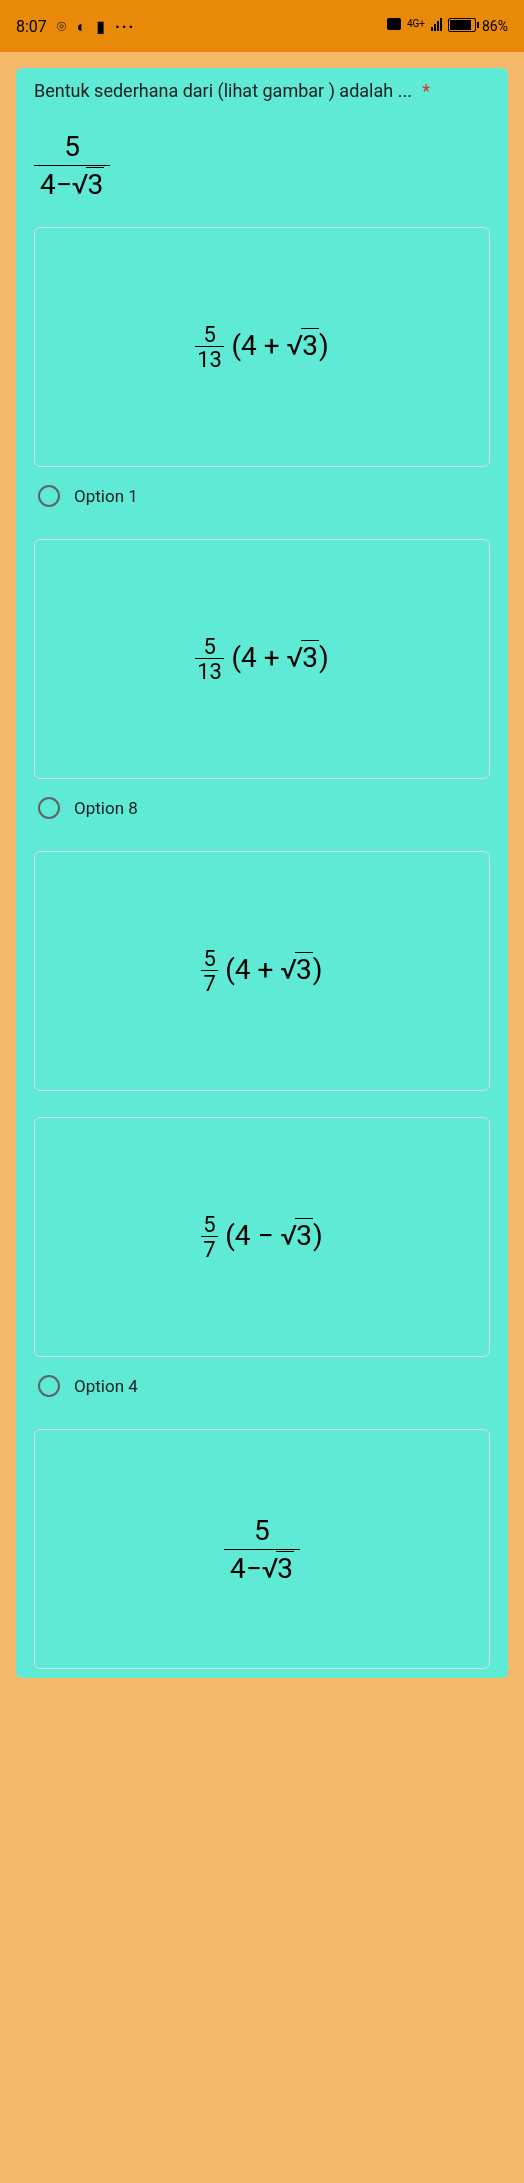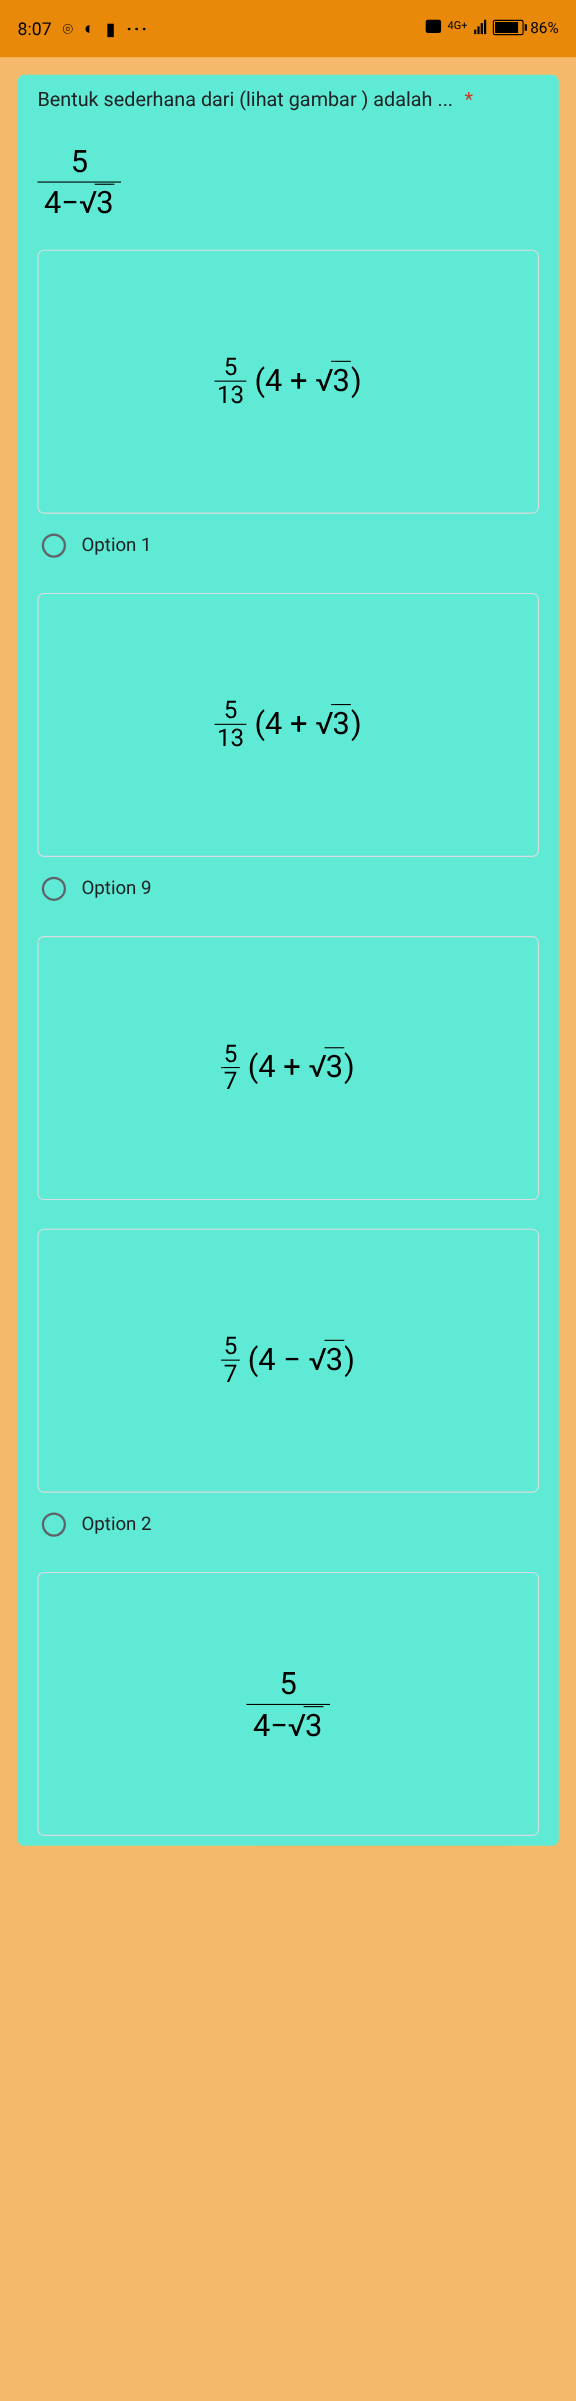--- a/index.html
+++ b/index.html
@@ -91,21 +91,21 @@
 
   <div class="opt-block">
     <div class="opt-img">
       <span>
         <span class="sfrac"><span class="n">5</span><span class="d">13</span></span>
         <span class="big"><span>(4 </span><span>+</span> <span class="sqrt"><span class="rad">3</span></span><span>)</span></span>
       </span>
     </div>
     <div class="opt-row">
       <span class="radio"></span>
-      <span class="opt-label">Option 9</span>
+      <span class="opt-label">Option 8</span>
     </div>
   </div>
 
   <div class="opt-block">
     <div class="opt-img">
       <span>
         <span class="sfrac"><span class="n">5</span><span class="d">7</span></span>
         <span class="big"><span>(4 </span><span>+</span> <span class="sqrt"><span class="rad">3</span></span><span>)</span></span>
       </span>
     </div>
@@ -113,21 +113,21 @@
 
   <div class="opt-block">
     <div class="opt-img">
       <span>
         <span class="sfrac"><span class="n">5</span><span class="d">7</span></span>
         <span class="big"><span>(4 </span><span>−</span> <span class="sqrt"><span class="rad">3</span></span><span>)</span></span>
       </span>
     </div>
     <div class="opt-row">
       <span class="radio"></span>
-      <span class="opt-label">Option 2</span>
+      <span class="opt-label">Option 4</span>
     </div>
   </div>
 
   <div class="opt-block">
     <div class="opt-img">
       <span class="frac" style="font-size:28px">
         <span class="num">5</span>
         <span class="den"><span>4−</span><span class="sqrt"><span class="rad">3</span></span></span>
       </span>
     </div>

